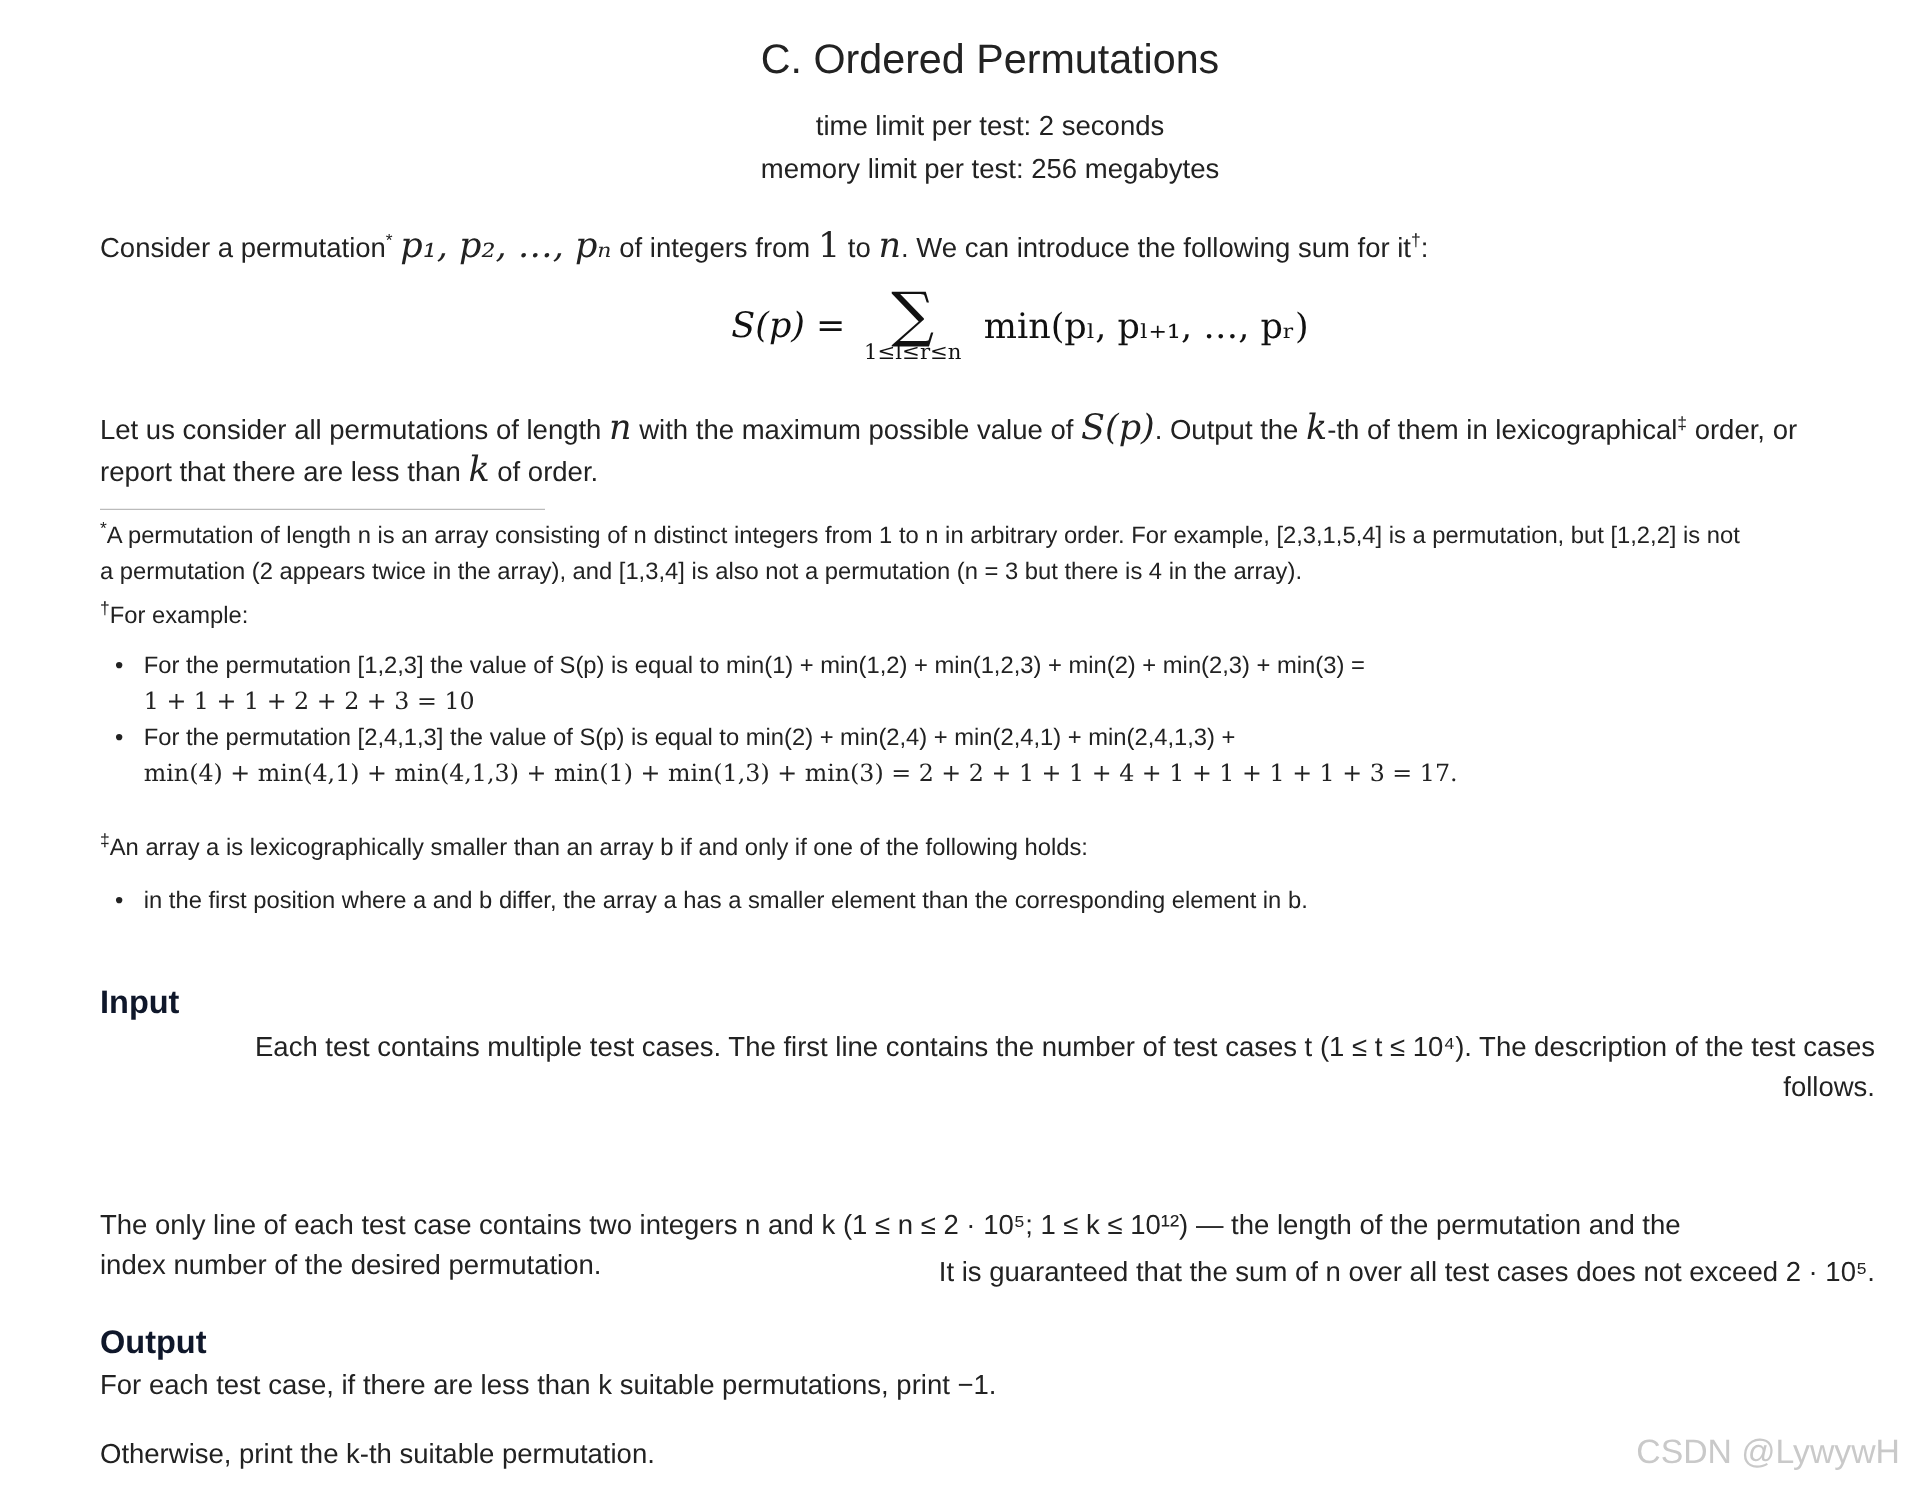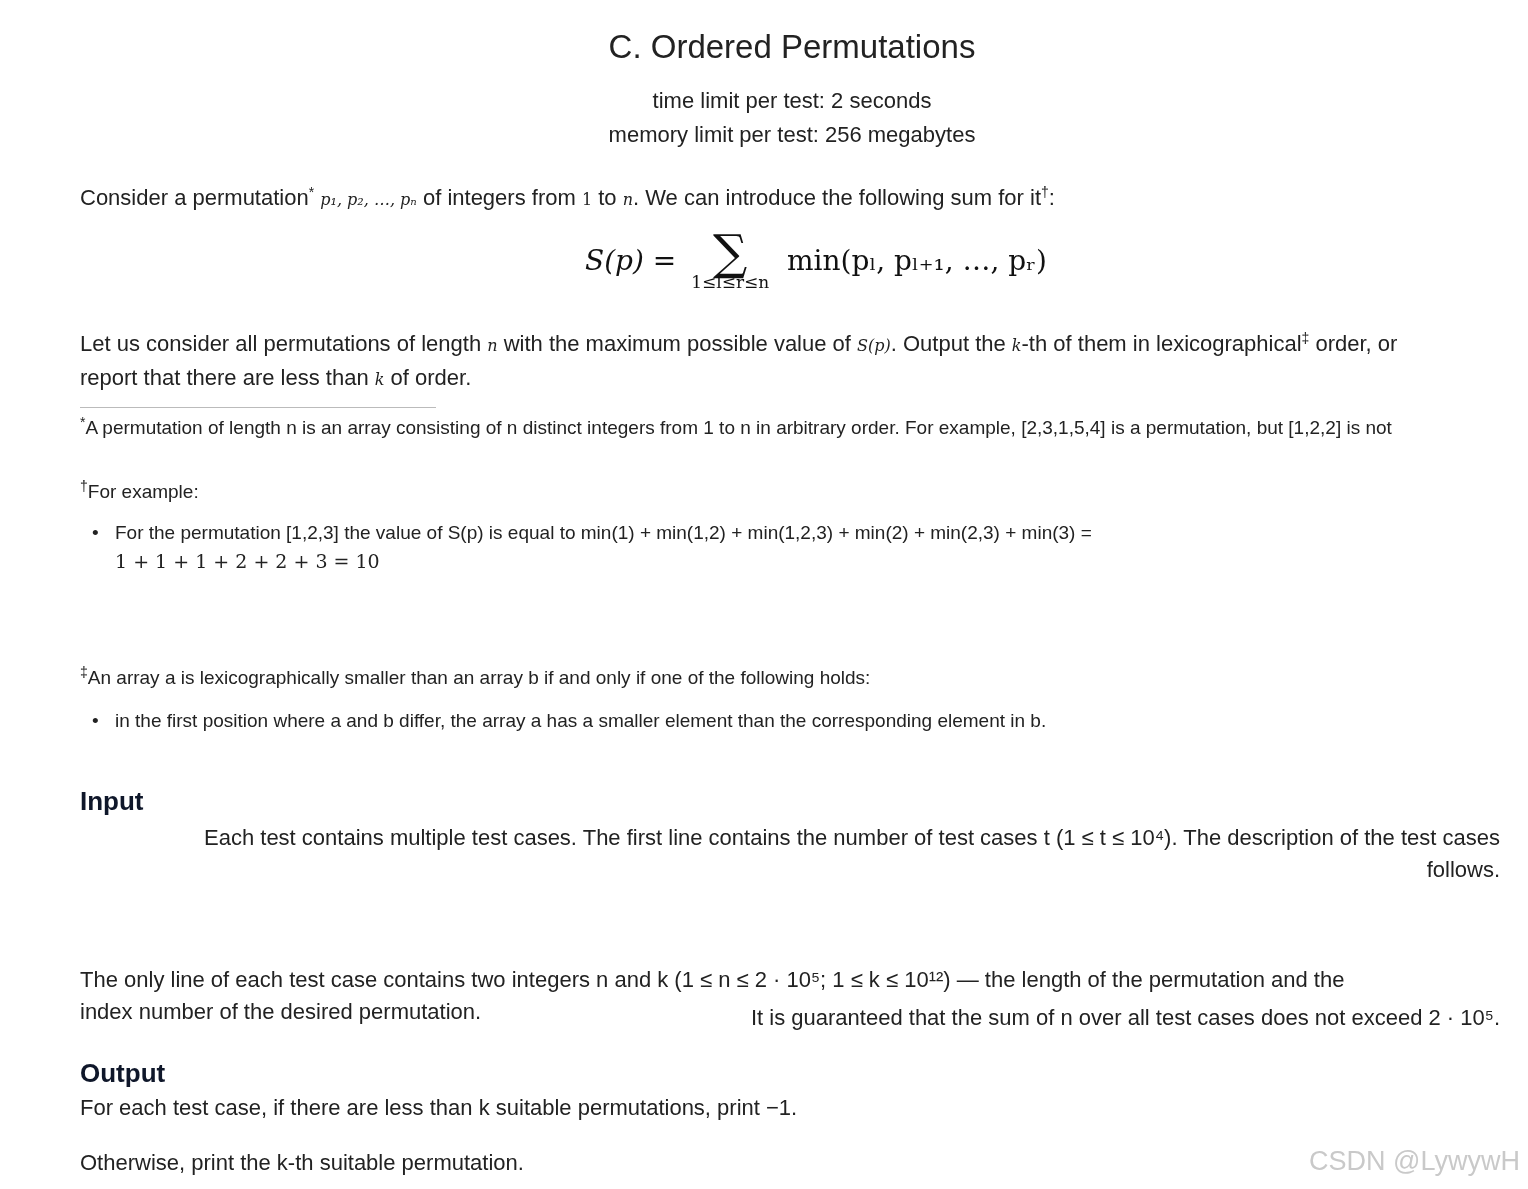--- a/index.html
+++ b/index.html
@@ -18,21 +18,21 @@
   .formula { position: absolute; top: 228px; left: 585px; font-size: 28px; color: #111; }
   .sumwrap { display: inline-block; position: relative; width: 90px; text-align: center; vertical-align: middle; }
   .sigma { font-size: 48px; line-height: 48px; display: block; }
   .sumsub { font-size: 17px; display: block; margin-top: -4px; font-style: normal; }
   .rule { position: absolute; left: 80px; top: 407px; width: 356px; height: 1px; background: #bbbbbb; }
   .li { position: relative; padding-left: 35px; }
   .li:before { content: "•"; position: absolute; left: 12px; top: 0; }
   .h { position: absolute; left: 80px; font-size: 26px; font-weight: bold; color: #0f172a; }
   .sup { font-size: 14px; vertical-align: super; }
   .watermark { position: absolute; right: 8px; top: 1146px; font-size: 27px; color: #c9c9c9; }
-  .mathbig { font-size: 16px; }
+  .mathbig { font-size: 28px; }
 </style>
 </head>
 <body>
 
 <div class="title">C. Ordered Permutations</div>
 <div class="limit t">time limit per test: 2 seconds</div>
 <div class="limit m2">memory limit per test: 256 megabytes</div>
 
 <div class="p" style="top:176px;">
   <span>Consider a permutation</span><span class="sup">*</span>
@@ -50,30 +50,35 @@
 
 <div class="p" style="top:322px;">
   <span>Let us consider all permutations of length </span><span class="mi mathbig">n</span><span> with the maximum possible value of </span><span class="mi mathbig">S(p)</span><span>. Output the </span><span class="mi mathbig">k</span><span>-th of them in lexicographical</span><span class="sup">‡</span><span> order, or</span><br>
   <span>report that there are less than </span><span class="mi mathbig">k</span><span> of order.</span>
 </div>
 
 <div class="rule"></div>
 
 <div class="small" style="top:408px;">
   <span class="sup">*</span><span>A permutation of length n is an array consisting of n distinct integers from 1 to n in arbitrary order. For example, [2,3,1,5,4] is a permutation, but [1,2,2] is not</span><br>
+  <span>a permutation (2 appears twice in the array), and [1,3,4] is also not a permutation (n = 3 but there is 4 in the array).</span>
 </div>
 
 <div class="small" style="top:472px;">
   <span class="sup">†</span><span>For example:</span>
 </div>
 
 <div class="small" style="top:518px;">
   <div class="li">
     <span>For the permutation [1,2,3] the value of S(p) is equal to min(1) + min(1,2) + min(1,2,3) + min(2) + min(2,3) + min(3) =</span><br>
     <span class="m">1 + 1 + 1 + 2 + 2 + 3 = 10</span>
+  </div>
+  <div class="li">
+    <span>For the permutation [2,4,1,3] the value of S(p) is equal to min(2) + min(2,4) + min(2,4,1) + min(2,4,1,3) +</span><br>
+    <span class="m">min(4) + min(4,1) + min(4,1,3) + min(1) + min(1,3) + min(3) = 2 + 2 + 1 + 1 + 4 + 1 + 1 + 1 + 1 + 3 = 17.</span>
   </div>
 </div>
 
 <div class="small" style="top:658px;">
   <span class="sup">‡</span><span>An array a is lexicographically smaller than an array b if and only if one of the following holds:</span>
 </div>
 
 <div class="small" style="top:706px;">
   <div class="li">in the first position where a and b differ, the array a has a smaller element than the corresponding element in b.</div>
 </div>

